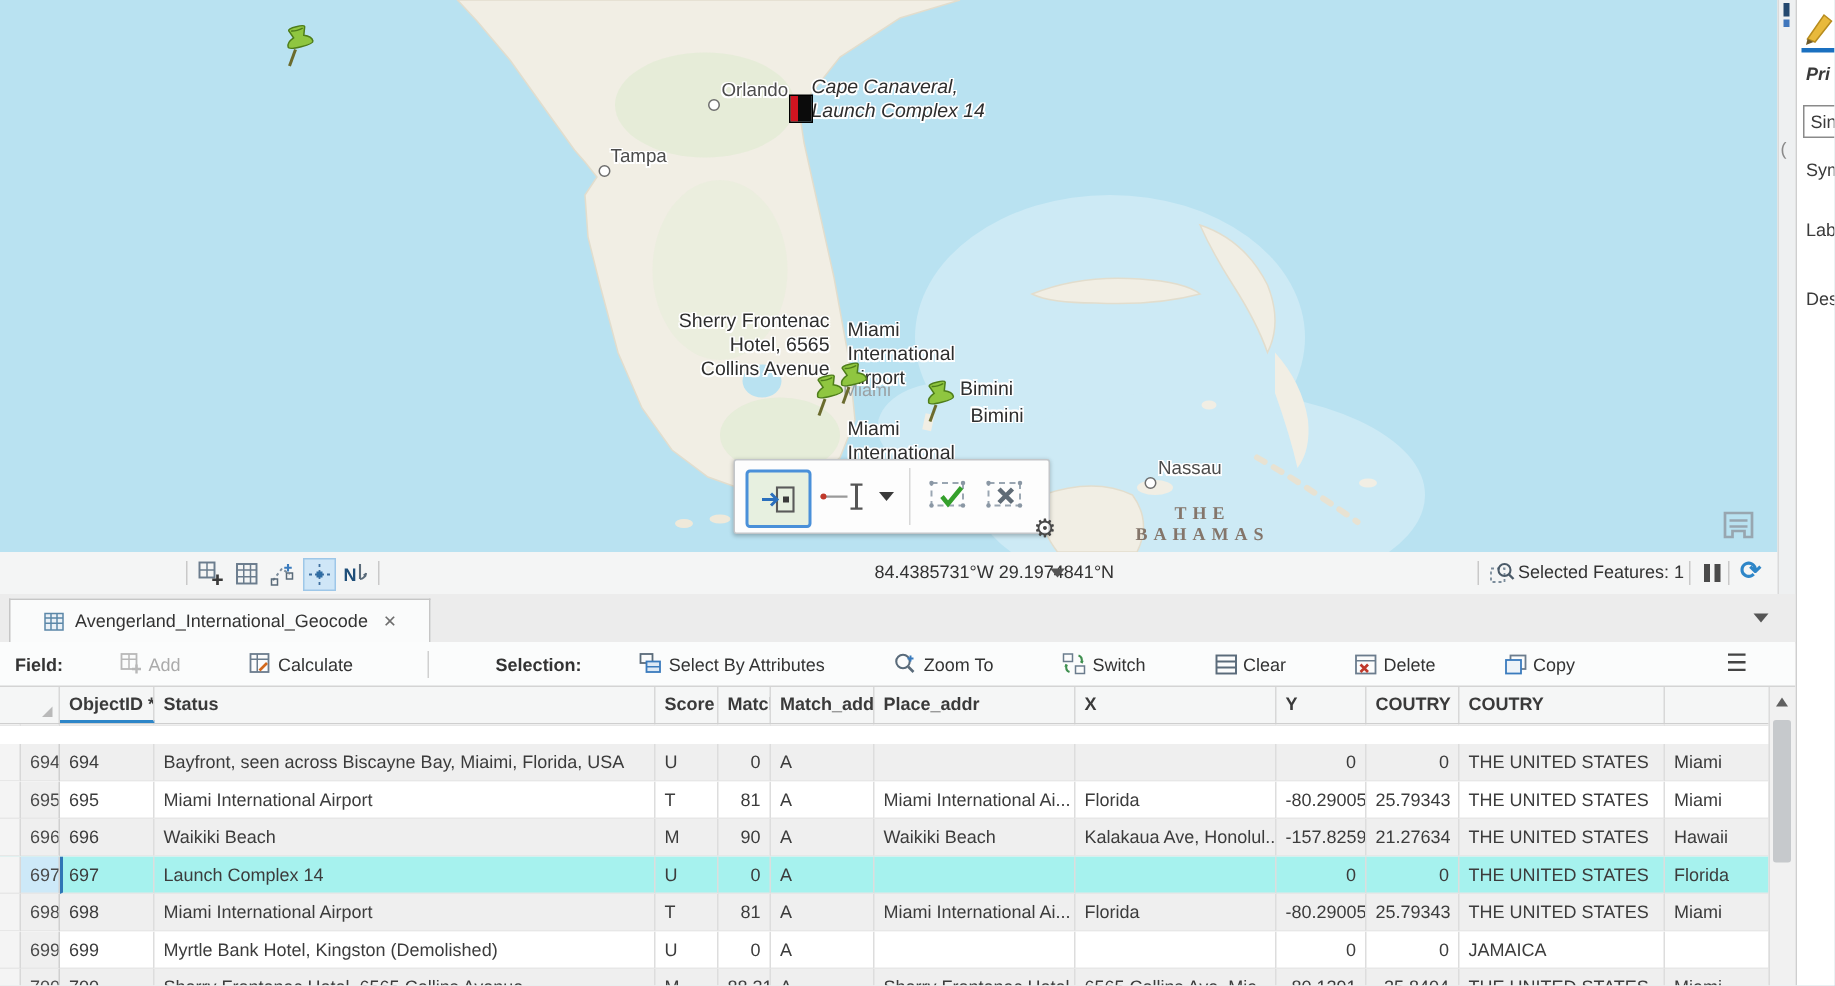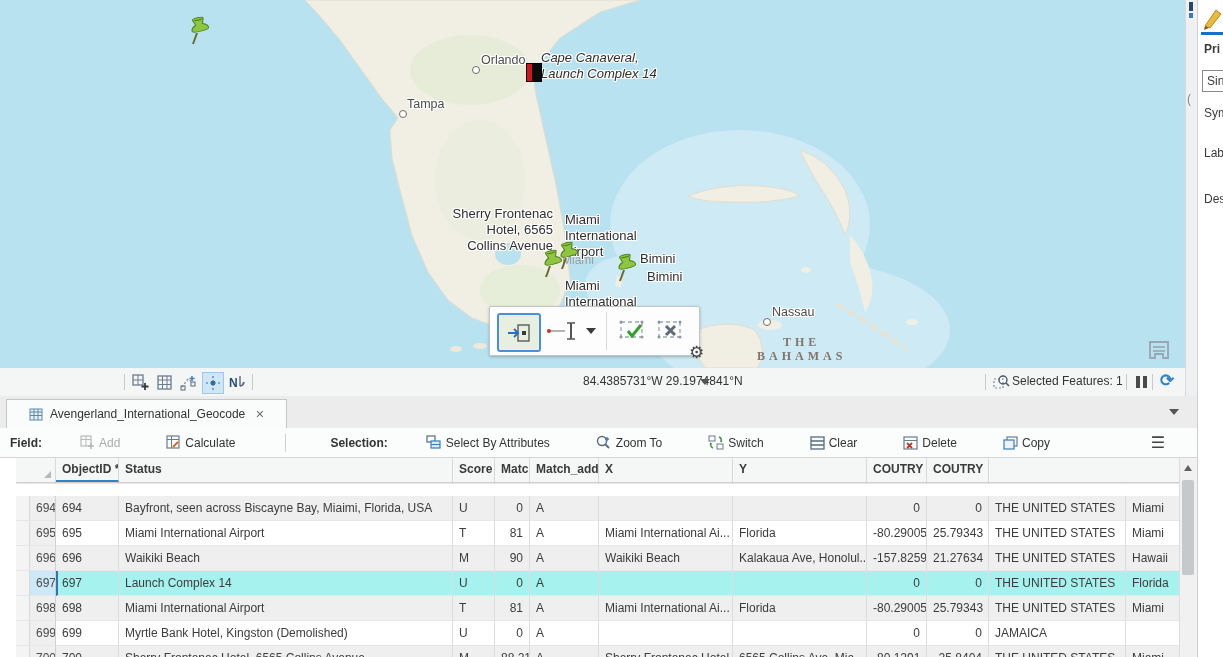--- a/index.html
+++ b/index.html
@@ -52,21 +52,21 @@
   #tab-close{color:#6e6e6e;font-size:11px;cursor:default;}
   #tabbar-caret{position:absolute;right:18px;top:13px;border-top-color:#555;}
   #tbl-toolbar{position:absolute;left:0;top:32px;width:100%;height:30px;background:#fbfcfc;border-bottom:1px solid #d4d4d4;display:flex;align-items:center;font-size:12px;color:#333;padding-left:10px;box-sizing:border-box;gap:32px;}
   .tb-bold{font-weight:bold;margin-right:6px;}
   .tb-item{display:flex;align-items:center;margin-right:14px;white-space:nowrap;}
   .tb-item svg{margin-right:4px;}
   .tb-disabled{color:#ababab;}
   .tb-sep{width:1px;height:18px;background:#d0d0d0;margin:0 12px 0 4px;}
   #tbl-menu{position:absolute;right:32px;top:7px;font-size:16px;color:#444;line-height:16px;}
   
-  #grid{position:absolute;left:16px;top:62px;width:1180px;}
+  #grid{position:absolute;left:0;top:62px;width:1180px;}
   .trow,#ghead{display:grid;grid-template-columns:14px 26px 63px 334px 42px 35px 69px 134px 134px 60px 62px 137px 70px;}
   #ghead{height:24px;background:#f5f6f6;border-bottom:1px solid #cfcfcf;font-weight:bold;color:#3a3a3a;font-size:12px;}
   .hcell{line-height:23px;padding:0 6px;border-right:1px solid #d8d8d8;white-space:nowrap;overflow:hidden;box-sizing:border-box;}
   #h-corner{grid-column:1/3;position:relative;border-right:1px solid #d8d8d8;}
   #h-corner::after{content:"";position:absolute;right:4px;bottom:4px;border-left:7px solid transparent;border-bottom:7px solid #b9b9b9;}
   #h-objectid{border-bottom:2px solid #2e86c8;line-height:22px;}
   .trow{height:25px;overflow:hidden;background:#fff;}
   .trow.alt{background:#efefef;}
   .trow.sel{background:#a6f2ee;}
   .tcell{font-size:12px;color:#3c3c3c;line-height:24px;padding:0 6px;border-right:1px solid #ddd;border-bottom:1px solid #e7e7e7;white-space:nowrap;overflow:hidden;box-sizing:border-box;}
@@ -397,20 +397,21 @@
     </div>
 
     <div id="grid">
       <div id="ghead">
         <div id="h-corner"></div>
         <div class="hcell" id="h-objectid">ObjectID *</div>
         <div class="hcell">Status</div>
         <div class="hcell">Score</div>
         <div class="hcell">Match_type</div>
         <div class="hcell">Match_addr</div>
+        <div class="hcell">Place_addr</div>
         <div class="hcell">X</div>
         <div class="hcell">Y</div>
         <div class="hcell">COUTRY</div>
         <div class="hcell">COUTRY</div>
       </div>
       <div id="rows">
           <div class="trow clip-top">
         <div class="tcell c-strip"></div>
         <div class="tcell c-num">693</div>
         <div class="tcell c-oid">693</div>
@@ -540,20 +541,20 @@
   </div>
 
   <div id="rpanel">
     <div class="abs" style="left:4px;top:6px;">
       <svg width="22" height="24" viewBox="0 0 22 24">
           <path d="M3 20 L14 4 L19 8 L8 22 Z" fill="#e8b93c" stroke="#b78c1e"></path>
           <path d="M3 20 L2 24 L7 22 Z" fill="#6e5a2a"></path>
         </svg>
     </div>
     <div id="rp-underline"></div>
-    <div class="rp-label" style="top:42px;font-weight:bold;">Pri</div>
+    <div class="rp-label" style="top:42px;font-weight:bold;font-style:italic;">Pri</div>
     <div id="rp-input">Sin</div>
     <div class="rp-label" style="top:106px;">Sym</div>
     <div class="rp-label" style="top:146px;">Lab</div>
     <div class="rp-label" style="top:192px;">Des</div>
   </div>
 
 </div>
 
 </body></html>

